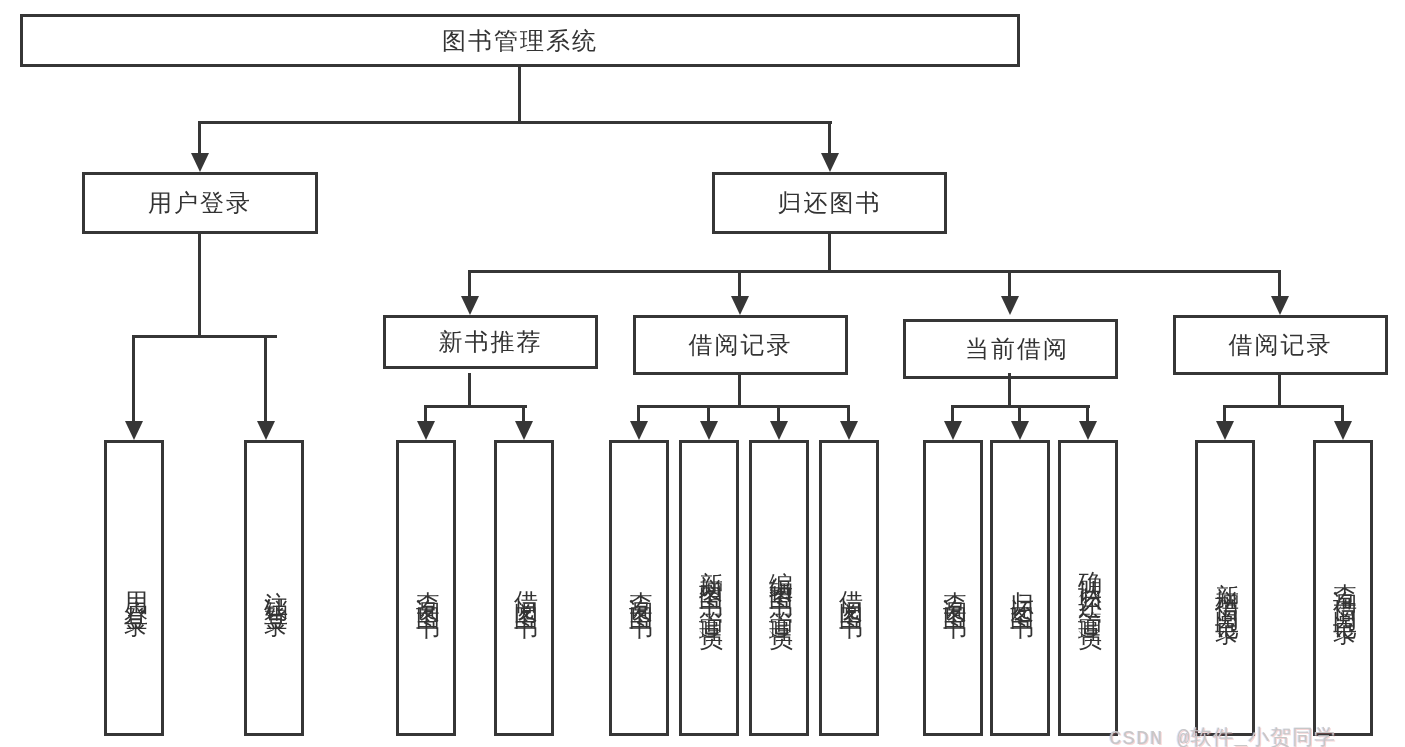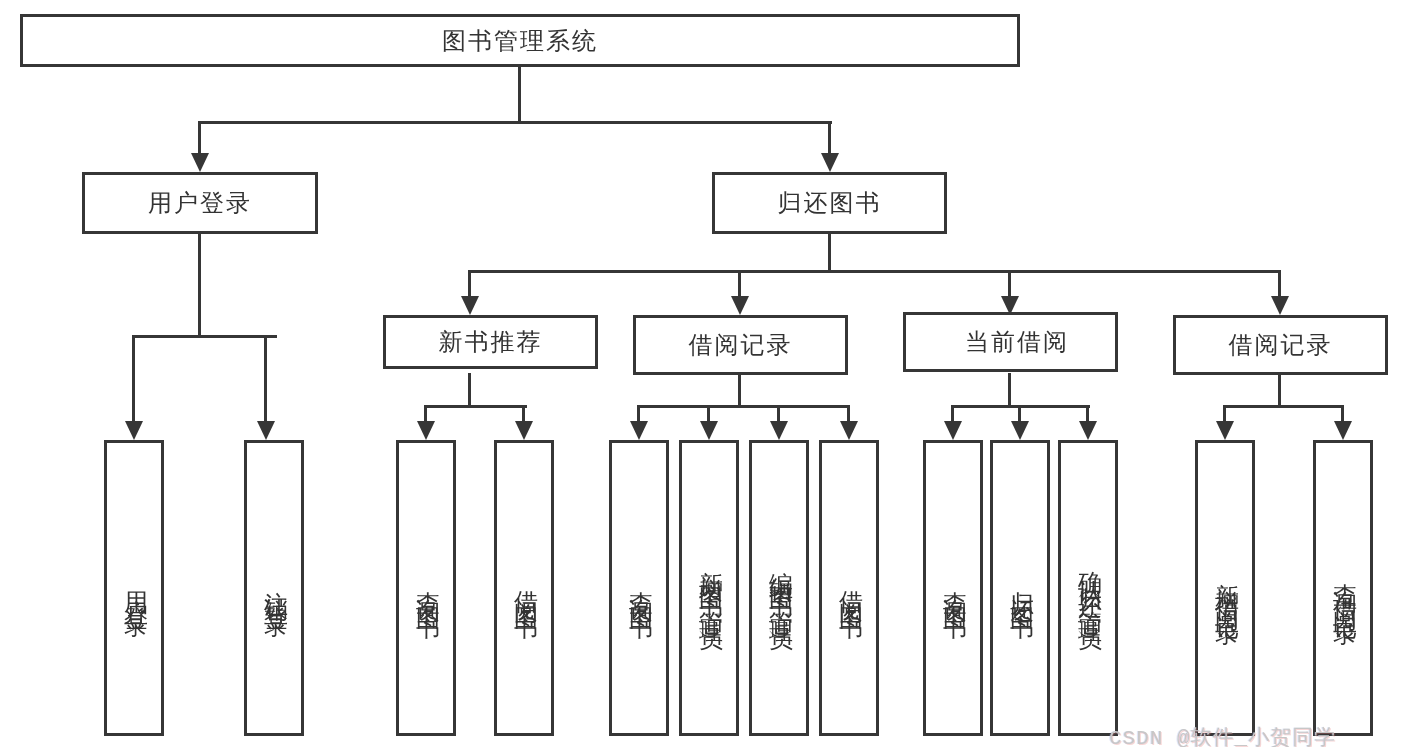--- a/index.html
+++ b/index.html
@@ -103,21 +103,21 @@
   <div class="arrow" style="left:461px; top:296px;"></div>
   <div class="vline" style="left:738px; top:270px; height:28px;"></div>
   <div class="arrow" style="left:731px; top:296px;"></div>
   <div class="vline" style="left:1008px; top:270px; height:28px;"></div>
   <div class="arrow" style="left:1001px; top:296px;"></div>
   <div class="vline" style="left:1278px; top:270px; height:28px;"></div>
   <div class="arrow" style="left:1271px; top:296px;"></div>
 
   <div class="box" style="left:351px; top:315px; width:215px; height:54px;margin-left:32px;">新书推荐</div>
   <div class="box" style="left:633px; top:315px; width:215px; height:60px;">借阅记录</div>
-  <div class="box" style="left:903px; top:312px; width:215px; height:60px;padding-left:13px;">当前借阅</div>
+  <div class="box" style="left:903px; top:319px; width:215px; height:60px;padding-left:13px;">当前借阅</div>
   <div class="box" style="left:1173px; top:315px; width:215px; height:60px;">借阅记录</div>
 
   <div class="vline" style="left:468px; top:373px; height:35px;"></div>
   <div class="hline" style="left:424px; top:405px; width:103px;"></div>
   <div class="vline" style="left:424px; top:405px; height:18px;"></div>
   <div class="arrow" style="left:417px; top:421px;"></div>
   <div class="vline" style="left:522px; top:405px; height:18px;"></div>
   <div class="arrow" style="left:515px; top:421px;"></div>
 
   <div class="vline" style="left:738px; top:373px; height:35px;"></div>

